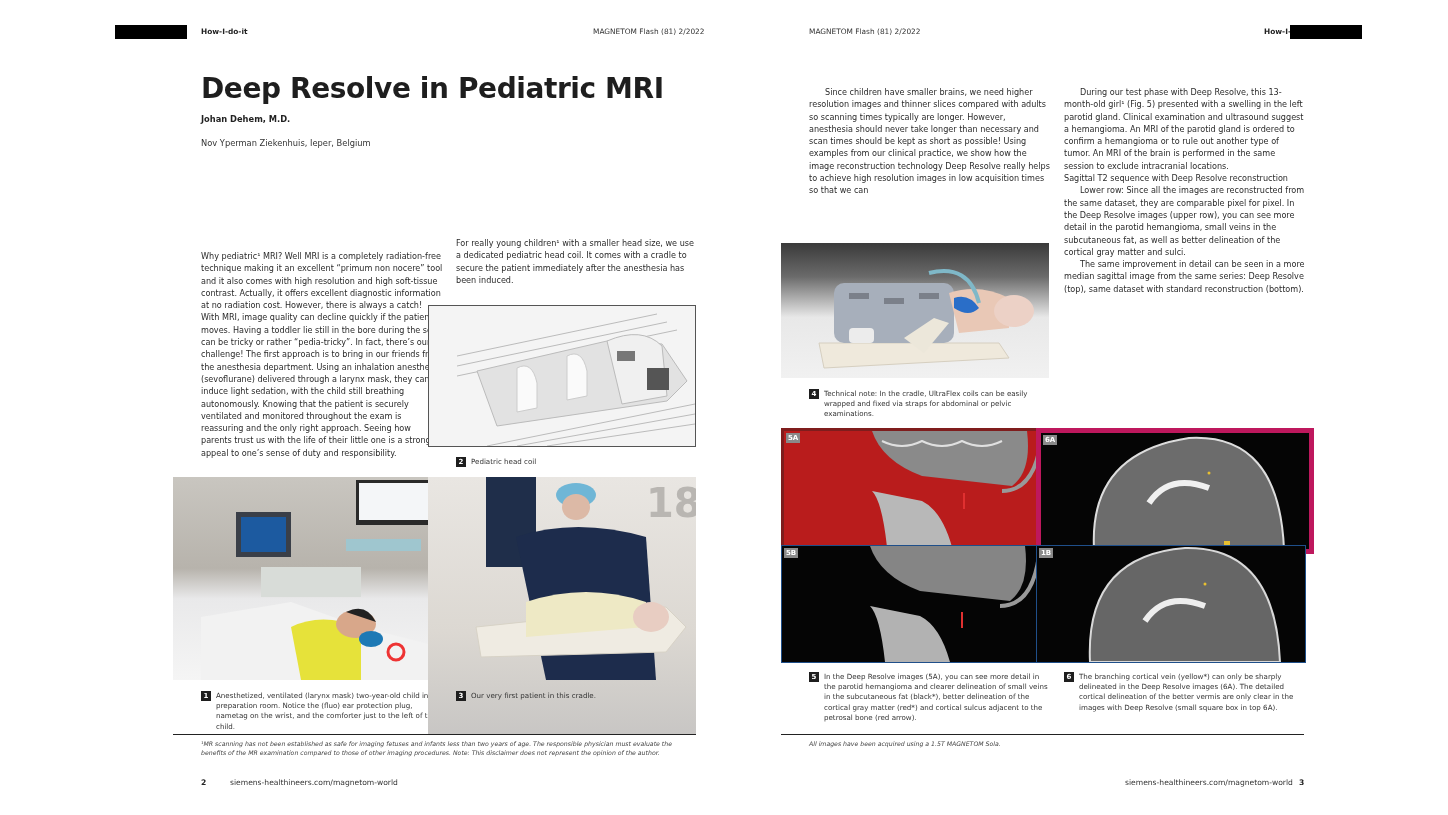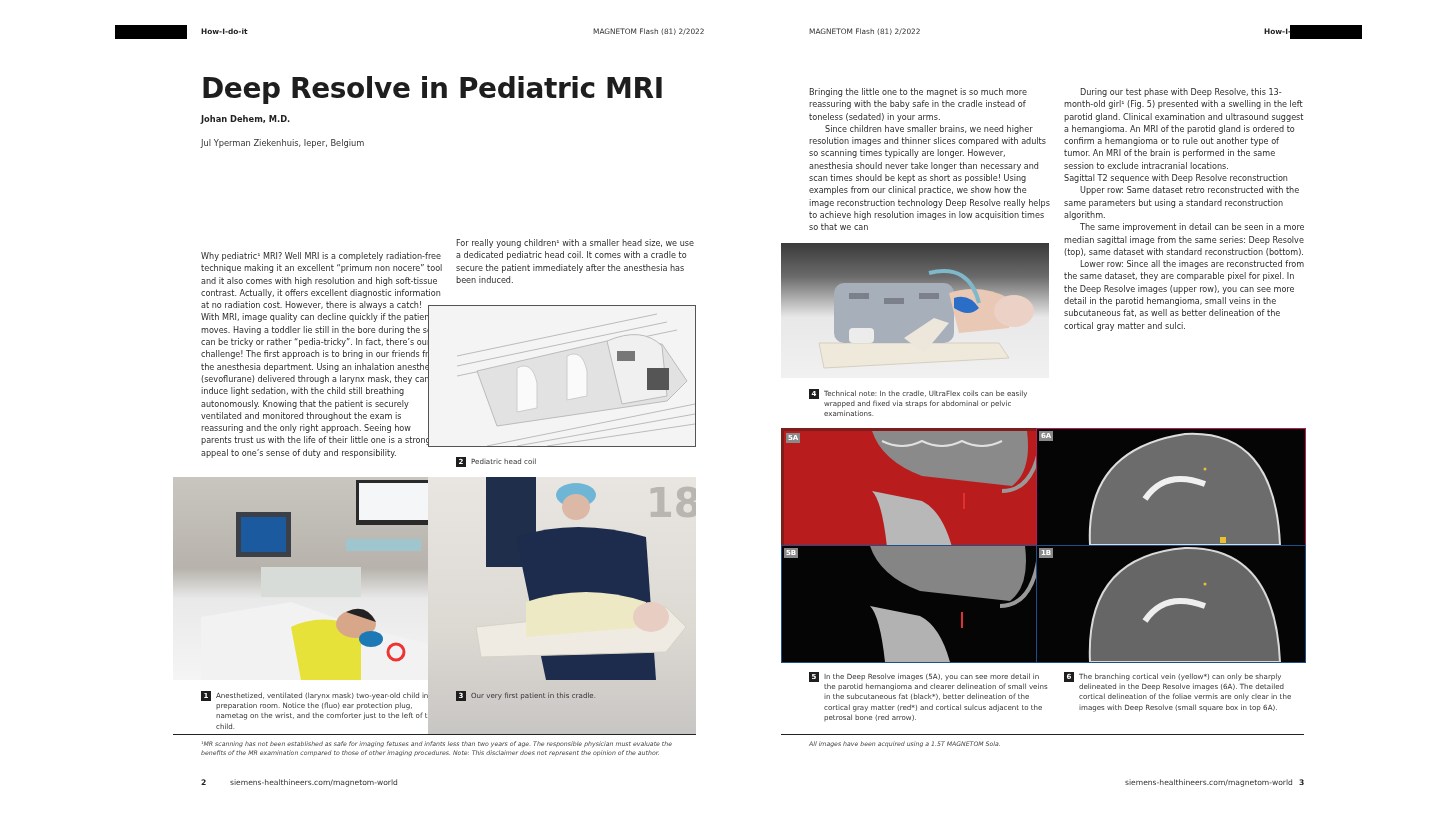--- a/index.html
+++ b/index.html
@@ -26,21 +26,21 @@
 </style>
 </head>
 <body>
 
 <div class="abs blackbar" style="left:115px;top:25px;"></div>
 <div class="abs runhead bold" style="left:173px;top:27px;">How-I-do-it</div>
 <div class="abs runhead" style="left:565px;top:27px;">MAGNETOM Flash (81) 2/2022</div>
 
 <div class="abs title" style="left:173px;top:72px;">Deep Resolve in Pediatric MRI</div>
 <div class="abs author" style="left:173px;top:114px;">Johan Dehem, M.D.</div>
-<div class="abs affil" style="left:173px;top:138px;">Jul Yperman Ziekenhuis, Ieper, Belgium</div>
+<div class="abs affil" style="left:173px;top:138px;">Nov Yperman Ziekenhuis, Ieper, Belgium</div>
 
 <div class="abs body" style="left:173px;top:250px;width:242px;">
   <p>Why pediatric¹ MRI? Well MRI is a completely radiation-free technique making it an excellent “primum non nocere” tool and it also comes with high resolution and high soft-tissue contrast. Actually, it offers excellent diagnostic information at no radiation cost. However, there is always a catch! With MRI, image quality can decline quickly if the patient moves. Having a toddler lie still in the bore during the scan can be tricky or rather “pedia-tricky”. In fact, there’s our challenge! The first approach is to bring in our friends from the anesthesia department. Using an inhalation anesthetic (sevoflurane) delivered through a larynx mask, they can induce light sedation, with the child still breathing autonomously. Knowing that the patient is securely ventilated and monitored throughout the exam is reassuring and the only right approach. Seeing how parents trust us with the life of their little one is a strong appeal to one’s sense of duty and responsibility.</p>
 </div>
 <div class="abs body" style="left:428px;top:237px;width:242px;">
   <p>For really young children¹ with a smaller head size, we use a dedicated pediatric head coil. It comes with a cradle to secure the patient immediately after the anesthesia has been induced.</p>
 </div>
 
 <div class="abs img" style="left:428px;top:305px;width:238px;height:140px;border:1px solid #555;background:#f4f4f4;">
   <svg width="238" height="140" viewBox="0 0 238 140">
@@ -107,29 +107,27 @@
 <div class="abs footnote" style="left:173px;top:739px;width:495px;">¹MR scanning has not been established as safe for imaging fetuses and infants less than two years of age. The responsible physician must evaluate the benefits of the MR examination compared to those of other imaging procedures. Note: This disclaimer does not represent the opinion of the author.</div>
 
 <div class="abs folio" style="left:173px;top:778px;"><b>2</b></div>
 <div class="abs folio" style="left:202px;top:778px;">siemens-healthineers.com/magnetom-world</div>
 
 <div class="abs runhead" style="left:781px;top:27px;">MAGNETOM Flash (81) 2/2022</div>
 <div class="abs runhead bold" style="left:1236px;top:27px;">How-I-do-it</div>
 <div class="abs blackbar" style="left:1290px;top:25px;"></div>
 
 <div class="abs body" style="left:781px;top:86px;width:242px;">
-  <p>Bringing the little one to the magnet is so much more reassuring with the baby safe in the cradle instead of toneless (sedated) in your arms.</p>
   <p class="indent">Since children have smaller brains, we need higher resolution images and thinner slices compared with adults so scanning times typically are longer. However, anesthesia should never take longer than necessary and scan times should be kept as short as possible! Using examples from our clinical practice, we show how the image reconstruction technology Deep Resolve really helps to achieve high resolution images in low acquisition times so that we can</p>
 </div>
 <div class="abs body" style="left:1036px;top:86px;width:242px;">
   <p class="indent">During our test phase with Deep Resolve, this 13-month-old girl¹ (Fig. 5) presented with a swelling in the left parotid gland. Clinical examination and ultrasound suggest a hemangioma. An MRI of the parotid gland is ordered to confirm a hemangioma or to rule out another type of tumor. An MRI of the brain is performed in the same session to exclude intracranial locations.</p>
   <p>Sagittal T2 sequence with Deep Resolve reconstruction</p>
-  <p class="indent">Upper row: Same dataset retro reconstructed with the same parameters but using a standard reconstruction algorithm.</p>
+  <p class="indent">Lower row: Since all the images are reconstructed from the same dataset, they are comparable pixel for pixel. In the Deep Resolve images (upper row), you can see more detail in the parotid hemangioma, small veins in the subcutaneous fat, as well as better delineation of the cortical gray matter and sulci.</p>
   <p class="indent">The same improvement in detail can be seen in a more median sagittal image from the same series: Deep Resolve (top), same dataset with standard reconstruction (bottom).</p>
-  <p class="indent">Lower row: Since all the images are reconstructed from the same dataset, they are comparable pixel for pixel. In the Deep Resolve images (upper row), you can see more detail in the parotid hemangioma, small veins in the subcutaneous fat, as well as better delineation of the cortical gray matter and sulci.</p>
 </div>
 
 <div class="abs img" style="left:781px;top:243px;width:240px;height:135px;background:linear-gradient(180deg,#3a3a3a 0%,#6b6b6b 25%,#e8e8e8 55%,#f1f1f1 100%);">
   <svg width="240" height="135" viewBox="0 0 240 135">
     <path d="M10 100 L190 100 L200 115 L15 125z" fill="#efe9dc" stroke="#d6cfc0"></path>
     <rect x="25" y="40" width="120" height="60" rx="10" fill="#a7afbb"></rect>
     <rect x="40" y="50" width="20" height="6" fill="#7b808a"></rect>
       <rect x="75" y="55" width="20" height="6" fill="#7b808a"></rect>
       <rect x="110" y="50" width="20" height="6" fill="#7b808a"></rect>
     <rect x="40" y="85" width="25" height="15" rx="4" fill="#ececec"></rect>
@@ -158,21 +156,21 @@
 <div class="abs img" style="left:781px;top:545px;width:240px;height:116px;background:#050505;border:1px solid #1f4f8a;">
   <svg width="240" height="116" viewBox="0 0 240 116">
     <path d="M60 0 Q70 30 110 45 L200 55 Q220 40 215 0z" fill="#858585"></path>
     <path d="M60 60 Q70 70 75 116 L140 116 Q130 80 110 70z" fill="#b2b2b2"></path>
     <path d="M190 60 Q225 60 230 0" stroke="#999" stroke-width="4" fill="none"></path>
     <line x1="152" y1="66" x2="152" y2="82" stroke="#e03030" stroke-width="2"></line>
   </svg>
   <span class="mri-label">5B</span>
 </div>
 
-<div class="abs img" style="left:1036px;top:428px;width:240px;height:116px;background:#050505;border:1px solid #be185d;">
+<div class="abs img" style="left:1036px;top:428px;width:240px;height:116px;background:#050505;border:5px solid #be185d;">
   <svg width="240" height="116" viewBox="0 0 240 116">
     <path d="M25 116 Q20 20 120 5 Q210 0 215 116z" fill="#6c6c6c" stroke="#ddd" stroke-width="2"></path>
     <path d="M80 70 Q100 40 140 55" stroke="#f0f0f0" stroke-width="6" fill="none"></path>
     <rect x="155" y="108" width="6" height="6" fill="#e8c030"></rect>
     <circle cx="140" cy="40" r="1.5" fill="#e8c030"></circle>
   </svg>
   <span class="mri-label">6A</span>
 </div>
 <div class="abs img" style="left:1036px;top:545px;width:240px;height:116px;background:#050505;border:1px solid #1f4f8a;">
   <svg width="240" height="116" viewBox="0 0 240 116">
@@ -182,20 +180,20 @@
   </svg>
   <span class="mri-label">1B</span>
 </div>
 
 <div class="abs caption" style="left:781px;top:672px;width:242px;">
   <span class="num">5</span>
   <span>In the Deep Resolve images (5A), you can see more detail in the parotid hemangioma and clearer delineation of small veins in the subcutaneous fat (black*), better delineation of the cortical gray matter (red*) and cortical sulcus adjacent to the petrosal bone (red arrow).</span>
 </div>
 <div class="abs caption" style="left:1036px;top:672px;width:242px;">
   <span class="num">6</span>
-  <span>The branching cortical vein (yellow*) can only be sharply delineated in the Deep Resolve images (6A). The detailed cortical delineation of the foliae vermis are only clear in the images with Deep Resolve (small square box in top 6A).</span>
+  <span>The branching cortical vein (yellow*) can only be sharply delineated in the Deep Resolve images (6A). The detailed cortical delineation of the better vermis are only clear in the images with Deep Resolve (small square box in top 6A).</span>
 </div>
 
 <div class="abs rule" style="left:781px;top:734px;width:495px;"></div>
 <div class="abs footnote" style="left:781px;top:739px;width:495px;">All images have been acquired using a 1.5T MAGNETOM Sola.</div>
 
 <div class="abs folio" style="left:1097px;top:778px;">siemens-healthineers.com/magnetom-world</div>
 <div class="abs folio" style="left:1271px;top:778px;"><b>3</b></div>
 
 </body></html>

